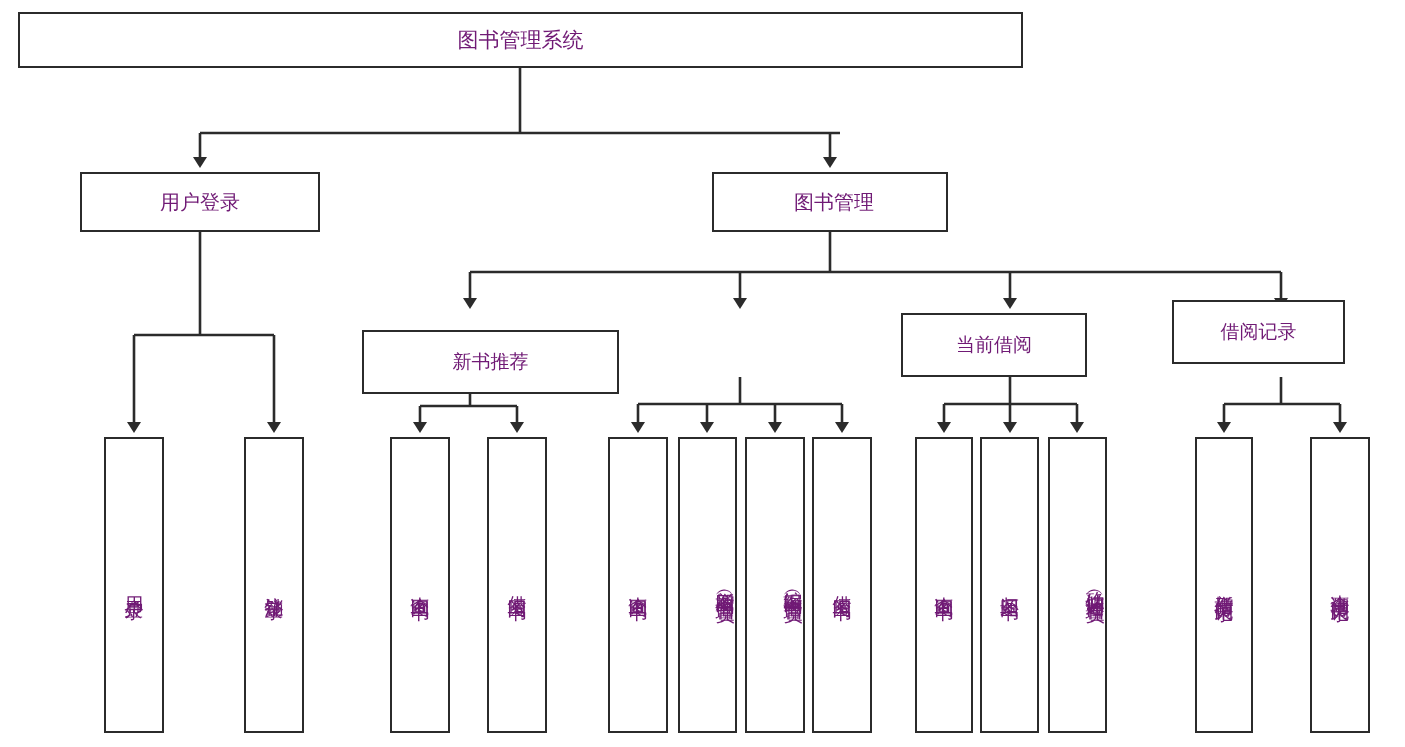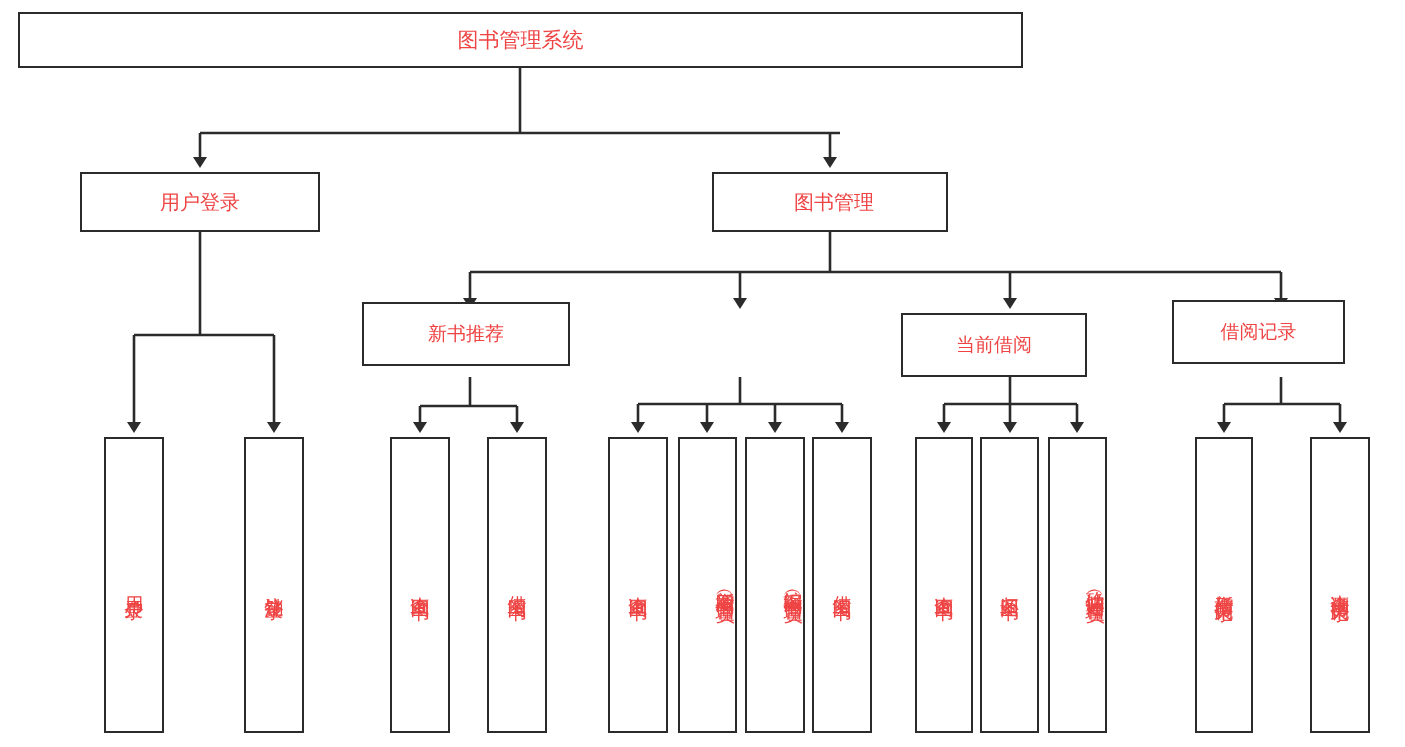--- a/index.html
+++ b/index.html
@@ -2,21 +2,21 @@
 <html><head>
 <meta charset="utf-8">
 <style>
   html,body{margin:0;padding:0;background:#ffffff;}
   body{width:1405px;height:747px;overflow:hidden;
        font-family:"Liberation Sans","DejaVu Sans",sans-serif;}
   #stage{position:relative;width:1405px;height:747px;background:#fff;}
   svg#wires{position:absolute;left:0;top:0;width:1405px;height:747px;}
   .node{position:absolute;box-sizing:border-box;background:#ffffff;
         border:2px solid #2b2b2b;display:flex;align-items:center;
-        justify-content:center;color:#ef4444;}
+        justify-content:center;color:#701a75;}
   .node.lvl0{font-size:21px;}
   .node.lvl1{font-size:20px;}
   .node.lvl2{font-size:19px;}
   .node.leaf{font-size:19px;writing-mode:vertical-rl;text-orientation:upright;
              letter-spacing:2px;line-height:1.05;align-items:center;
              justify-content:center;padding:4px 0;}
   .node.leaf.toptext{align-items:flex-start;}
   .node .lbl{display:block;white-space:nowrap;}
   #watermark{position:absolute;right:8px;bottom:4px;font-size:17px;
              color:#b9b9b9;letter-spacing:0.5px;white-space:nowrap;}
@@ -80,21 +80,21 @@
     <span class="lbl">图书管理系统</span>
   </div>
 
   <div class="node lvl1" style="left:80px;top:172px;width:240px;height:60px;">
     <span class="lbl">用户登录</span>
   </div>
   <div class="node lvl1" style="left:712px;top:172px;width:236px;height:60px;padding-left:8px;">
     <span class="lbl">图书管理</span>
   </div>
 
-  <div class="node lvl2" style="left:362px;top:302px;width:208px;height:64px;">
+  <div class="node lvl2" style="left:362px;top:330px;width:257px;height:64px;">
     <span class="lbl">新书推荐</span>
   </div>
   <div class="node lvl2" style="left:901px;top:313px;width:186px;height:64px;">
     <span class="lbl">当前借阅</span>
   </div>
   <div class="node lvl2" style="left:1172px;top:300px;width:173px;height:64px;">
     <span class="lbl">借阅记录</span>
   </div>
 
   <div class="node leaf" style="left:104px;top:437px;width:60px;height:296px;">

